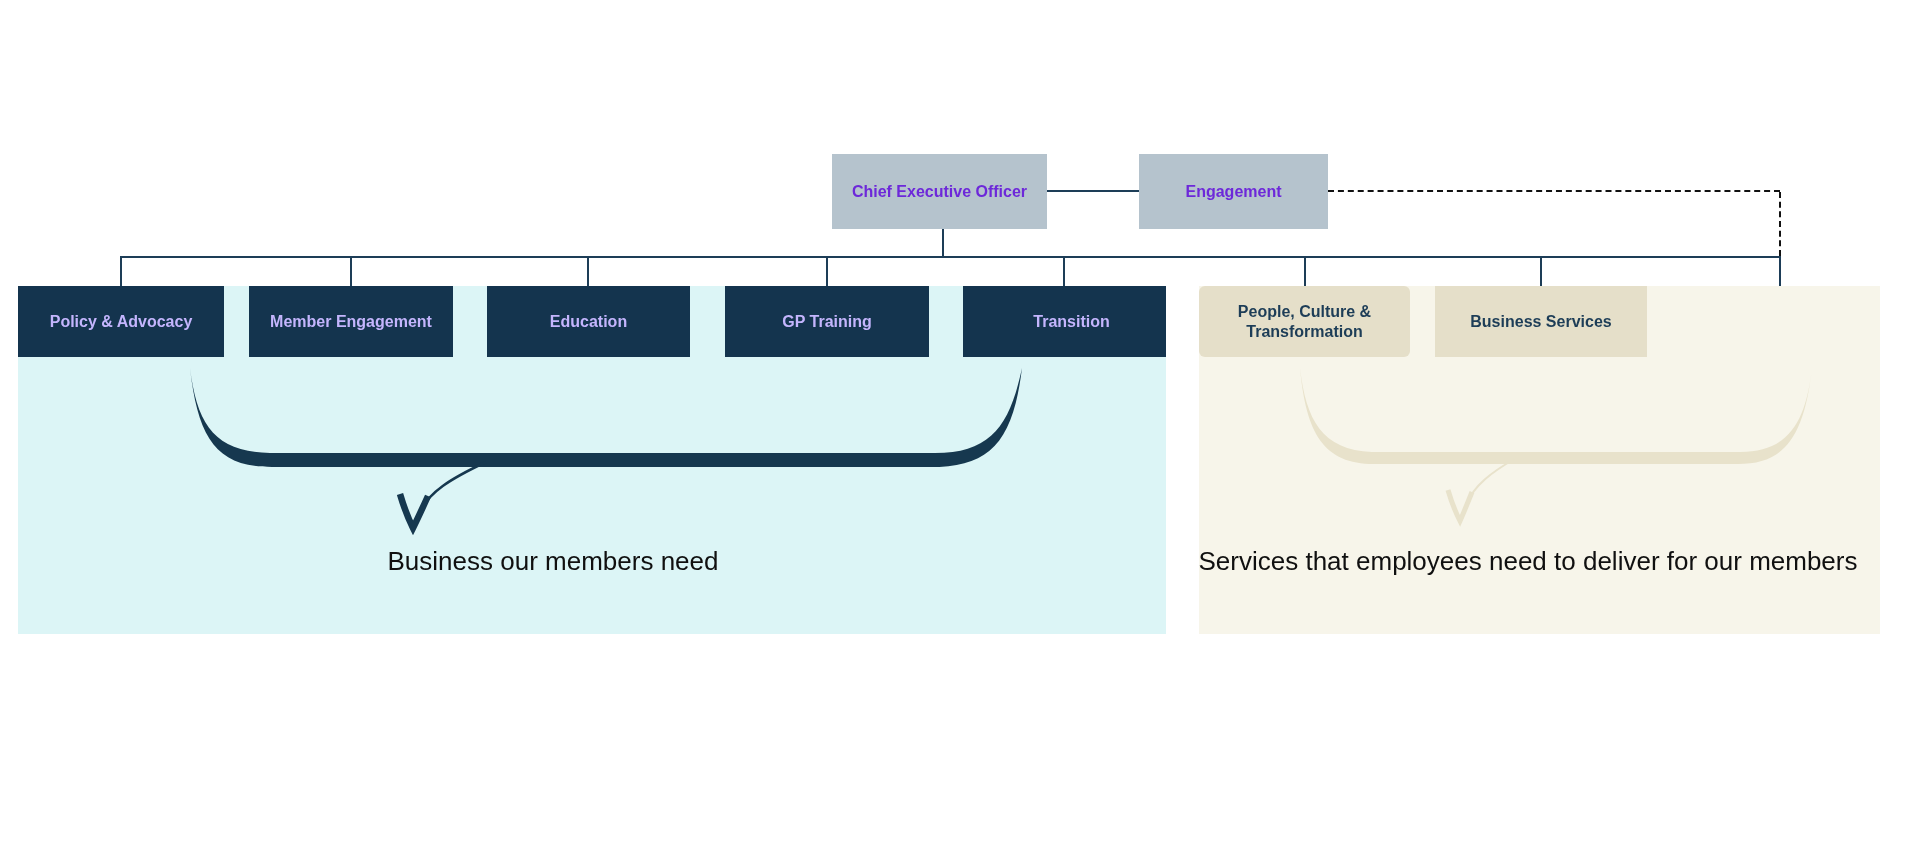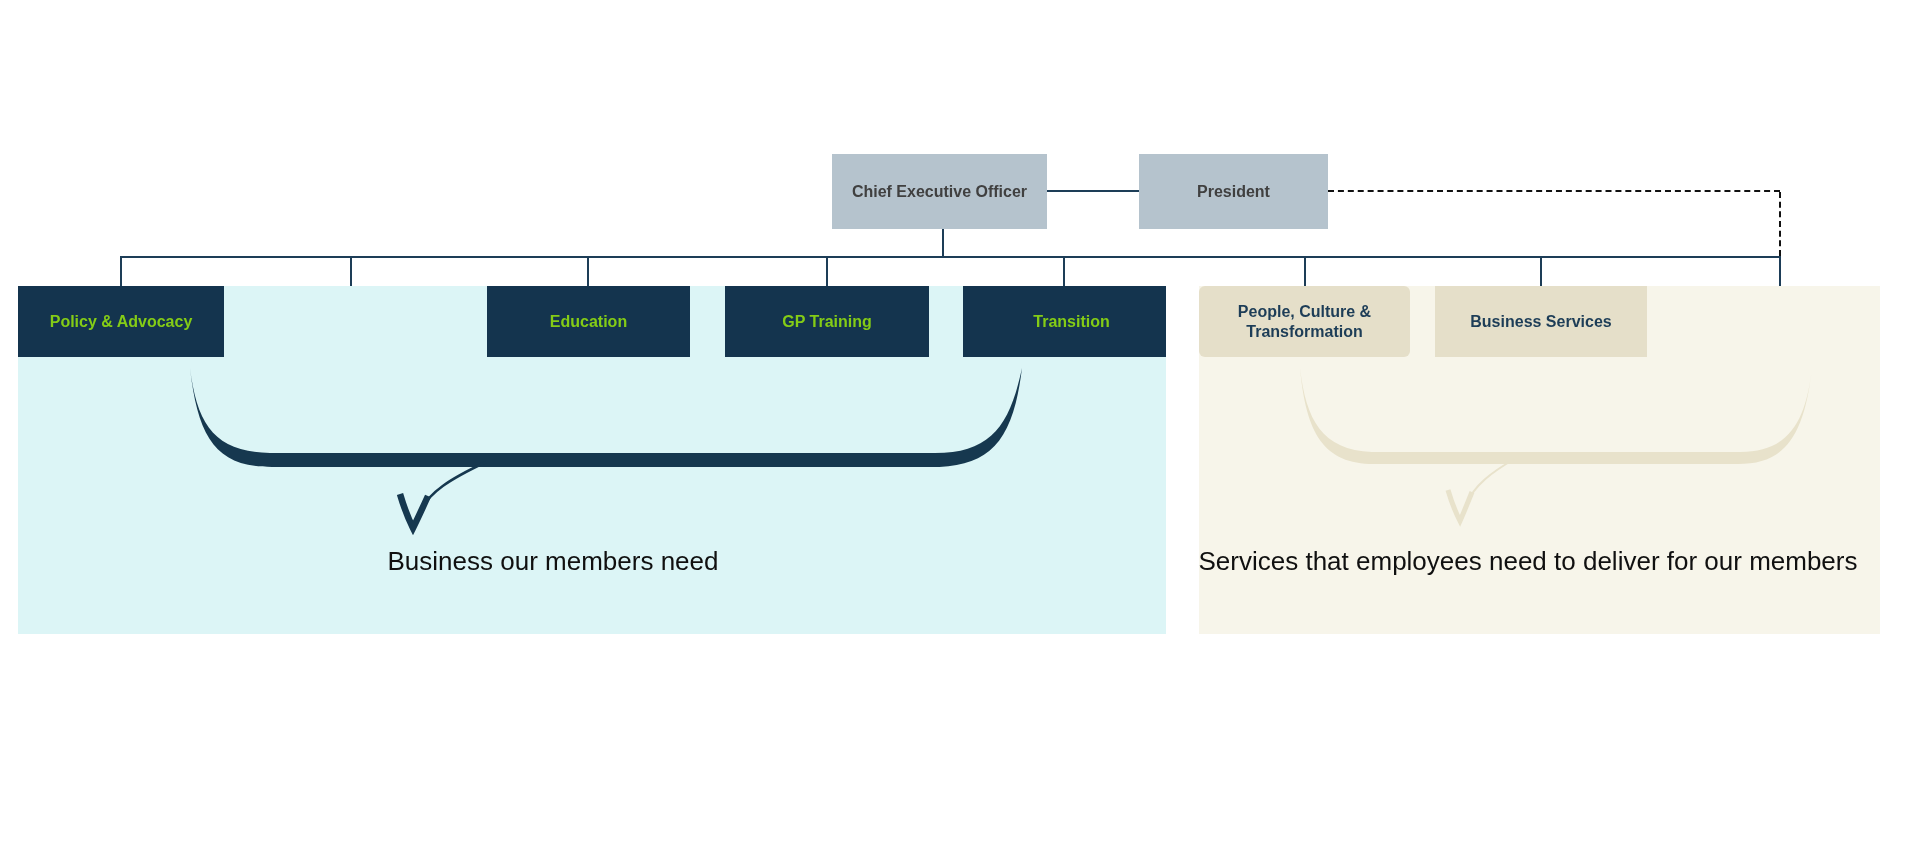--- a/index.html
+++ b/index.html
@@ -15,23 +15,23 @@
   
   .panel{position:absolute;top:286px;height:348px;}
   .panel.cyan{background:#dcf5f6;}
   .panel.beige{background:#f7f5ea;}
   
   .box{
     position:absolute;display:flex;align-items:center;justify-content:center;
     text-align:center;font-weight:bold;font-size:16px;line-height:1.25;
     box-sizing:border-box;padding:4px 10px;
   }
-  .box.exec{top:154px;height:75px;background:#b5c3cd;color:#404040;}
+  .box.exec{top:154px;height:75px;background:#b5c3cd;color:#6d28d9;}
   .box.dept{top:286px;height:71px;}
-  .box.navy{background:#14344e;color:#84cc16;}
+  .box.navy{background:#14344e;color:#c4b5fd;}
   .box.sand{background:#e5dfc9;color:#1d3d57;}
   
   .caption{
     position:absolute;top:546px;transform:translateX(-50%);
     font-size:26px;color:#101010;white-space:nowrap;font-weight:400;
   }
   svg.overlay{position:absolute;left:0;top:0;pointer-events:none;}
 </style>
 </head>
 <body>
@@ -53,25 +53,28 @@
   <div class="vline" style="left:826px;top:256px;height:30px;"></div>
   <div class="vline" style="left:1063px;top:256px;height:30px;"></div>
   <div class="vline" style="left:1304px;top:256px;height:30px;"></div>
   <div class="vline" style="left:1540px;top:256px;height:30px;"></div>
   <div class="vline" style="left:1779px;top:256px;height:30px;"></div>
 
   <div class="box exec" style="left:832px;width:215px;">
     <span>Chief Executive Officer</span>
   </div>
   <div class="box exec" style="left:1139px;width:189px;">
-    <span>President</span>
+    <span>Engagement</span>
   </div>
 
   <div class="box dept navy" style="left:18px;width:206px;">
     <span>Policy &amp; Advocacy</span>
+  </div>
+  <div class="box dept navy" style="left:249px;width:204px;">
+    <span>Member Engagement</span>
   </div>
   <div class="box dept navy" style="left:487px;width:203px;">
     <span>Education</span>
   </div>
   <div class="box dept navy" style="left:725px;width:204px;">
     <span>GP Training</span>
   </div>
   <div class="box dept navy" style="left:963px;width:203px;padding-left:24px;">
     <span>Transition</span>
   </div>

